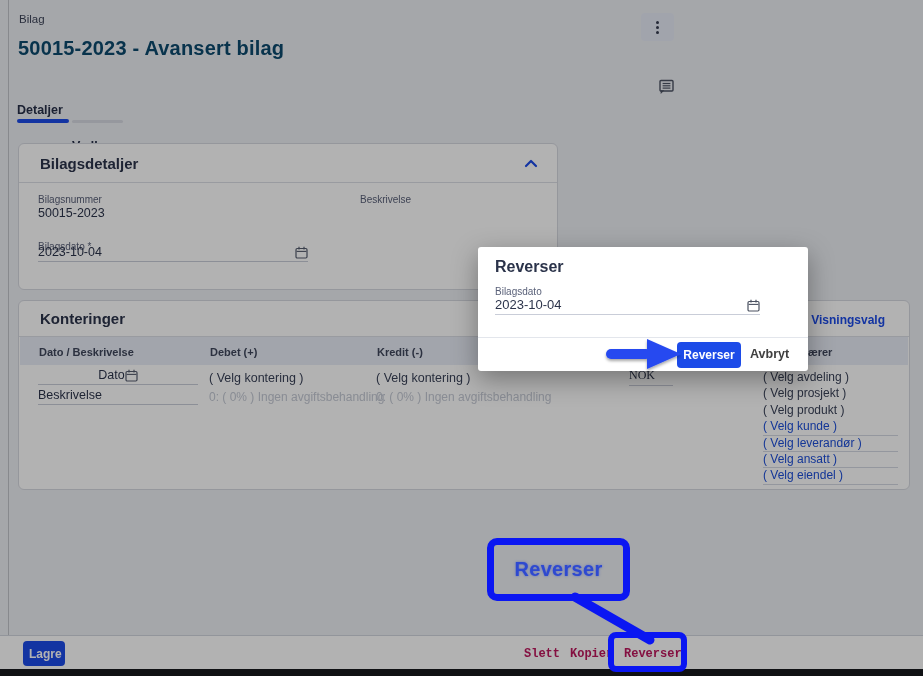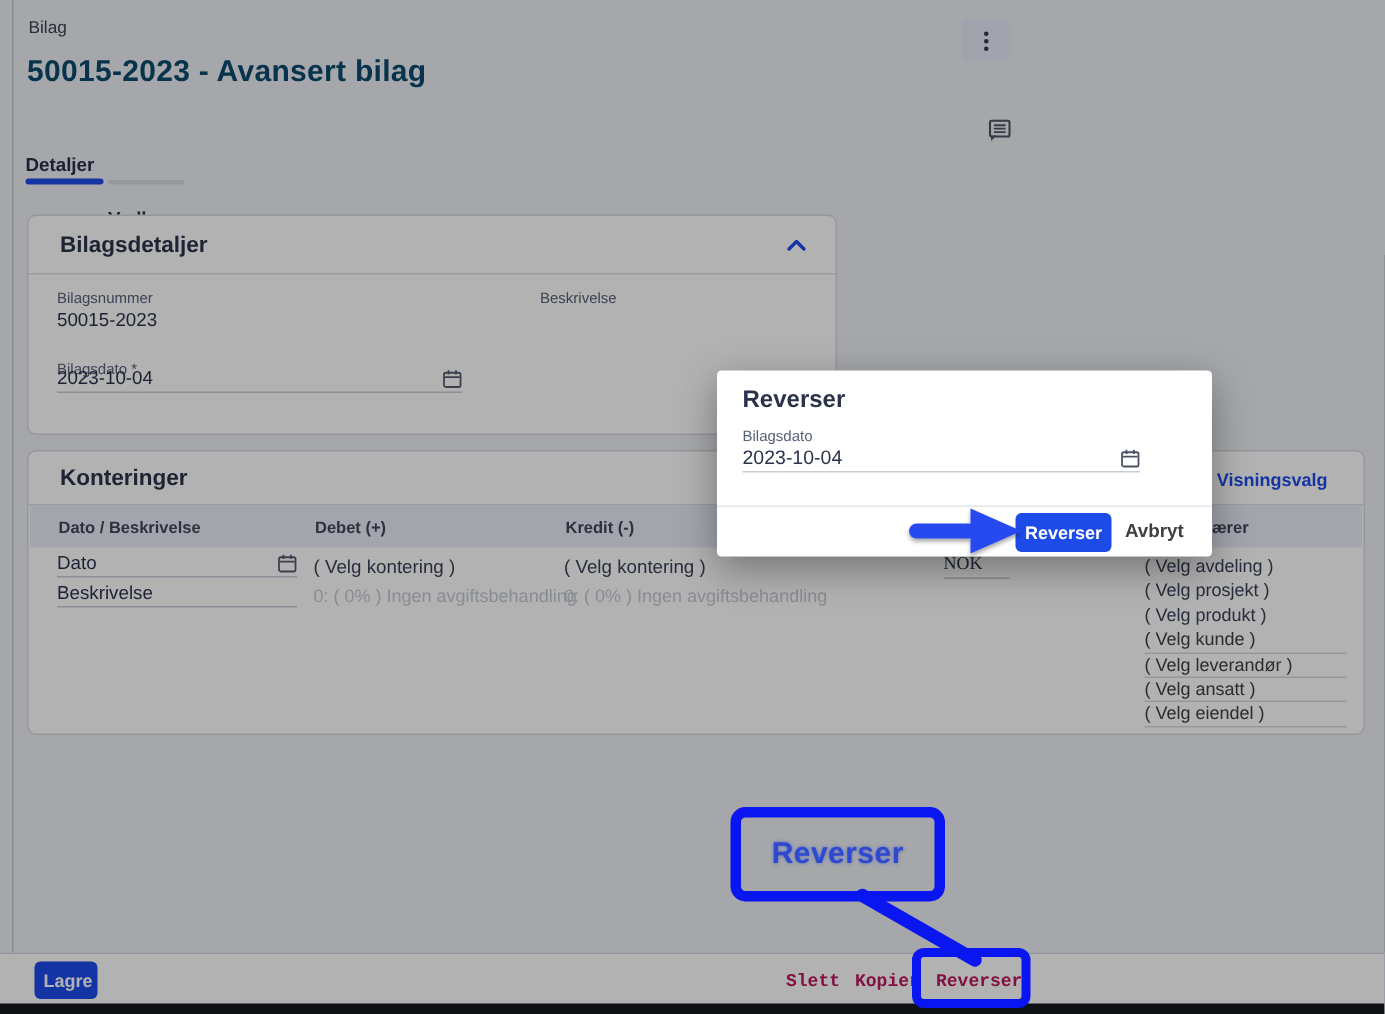--- a/index.html
+++ b/index.html
@@ -37,21 +37,21 @@
   .ph-gray{color:#c4c9d4;}
 
   
   .band{position:absolute;left:1px;right:1px;top:36px;height:28px;background:#e9edf7;}
   .col-h{position:absolute;top:45px;font-size:11px;font-weight:700;color:#3f475c;}
   .sel-dark{position:absolute;font-size:12.5px;color:#3a4258;background:none;border:none;padding:0;cursor:pointer;}
   .vat{position:absolute;font-size:12px;color:#c4c9d4;}
   .carriers{position:absolute;left:744px;top:69px;width:135px;}
   .carrier{height:16.4px;font-size:12px;line-height:15px;box-sizing:border-box;}
   .carrier.on{color:#3a4258;cursor:pointer;}
-  .carrier.off{color:#404040;border-bottom:1px solid #d5d9e2;}
+  .carrier.off{color:#1d4ed8;border-bottom:1px solid #d5d9e2;}
   .viewopts{position:absolute;right:24px;top:12px;font-size:12px;font-weight:700;color:#1c4be8;background:none;border:none;padding:0;cursor:pointer;}
 
   
   .footer{position:absolute;left:0;top:635px;width:923px;height:34px;background:#fff;border-top:1px solid #d2d6de;}
   .save-btn{position:absolute;left:23px;top:641px;width:42px;height:25px;background:#1c4be8;color:#fff;border:none;
             border-radius:4px;font-size:12px;font-weight:700;font-family:inherit;cursor:pointer;}
   .flink{position:absolute;top:647px;font-size:12px;font-weight:700;color:#be185d;background:none;border:none;padding:0;cursor:pointer;font-family:Liberation Mono, monospace;}
   .flink.slett{left:524px;} .flink.kopier{left:570px;} .flink.reverser{left:624px;}
   .darkstrip{position:absolute;left:0;top:669px;width:923px;height:7px;background:#17191e;}
 
@@ -137,21 +137,21 @@
       <div class="card-head-title" style="top:9px;">Konteringer</div>
       <button class="viewopts">Visningsvalg</button>
     </div>
     <div class="band">
       <div class="col-h" style="left:19px;top:9px;">Dato / Beskrivelse</div>
       <div class="col-h" style="left:190px;top:9px;">Debet (+)</div>
       <div class="col-h" style="left:357px;top:9px;">Kredit (-)</div>
       <div class="col-h" style="left:780px;top:9px;">Bærer</div>
     </div>
 
-    <div class="fb" style="left:19px;top:67px;width:160px;height:17px;">
+    <div class="fb" style="left:19px;top:67px;width:160px;height:17px;justify-content:center;">
       <span class="f-text">Dato</span>
       <svg class="icon" width="13" height="13" viewBox="0 0 13 13">
         <rect x="1" y="2.5" width="11" height="9.5" rx="1.2" fill="none" stroke="#555c6e" stroke-width="1.2"></rect>
         <line x1="4" y1="0.8" x2="4" y2="3.6" stroke="#555c6e" stroke-width="1.2"></line>
         <line x1="9" y1="0.8" x2="9" y2="3.6" stroke="#555c6e" stroke-width="1.2"></line>
         <line x1="1.6" y1="5.4" x2="11.4" y2="5.4" stroke="#555c6e" stroke-width="1.1"></line>
       </svg>
     </div>
     <div class="fb" style="left:19px;top:87px;width:160px;height:17px;">
       <span class="f-text">Beskrivelse</span>

